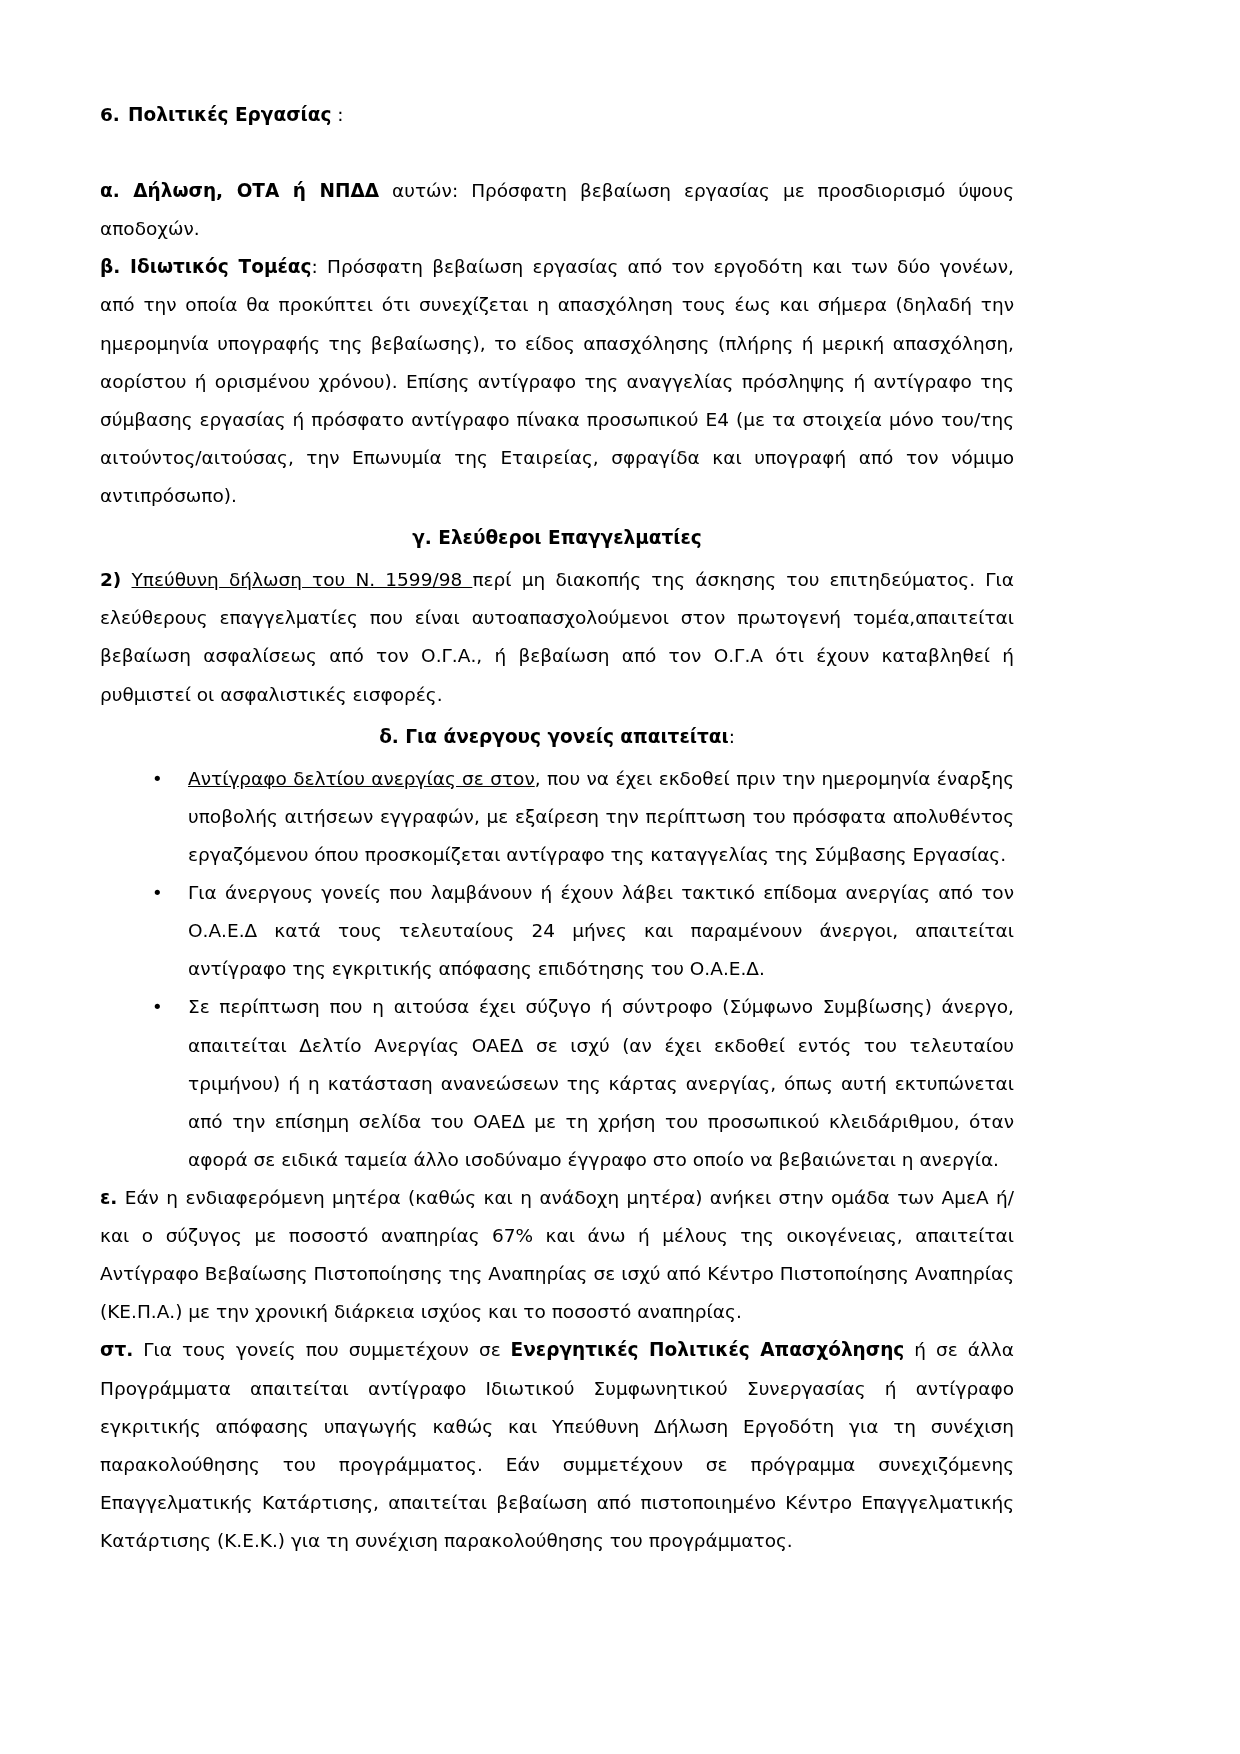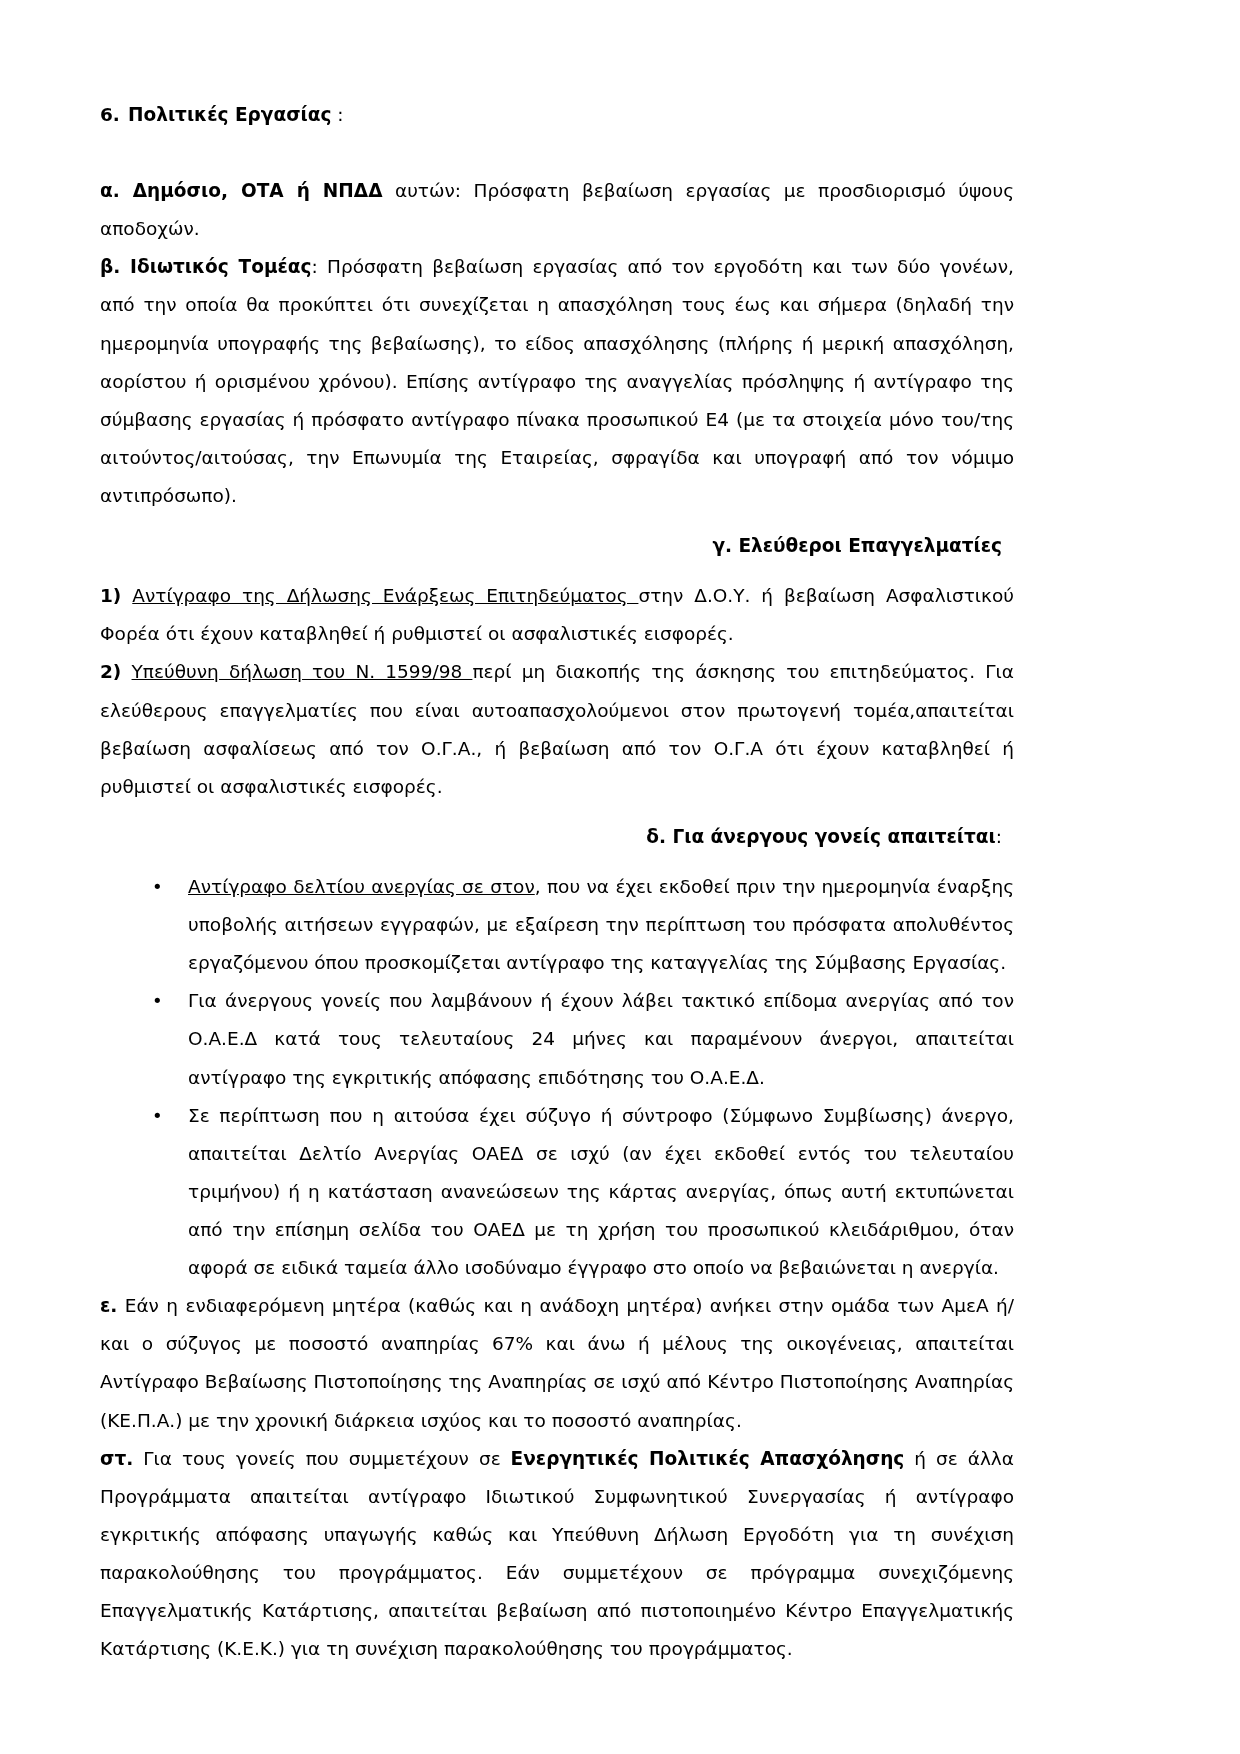--- a/index.html
+++ b/index.html
@@ -50,22 +50,22 @@
     height: 38px;
   }
 
   p.para {
     margin: 0;
     text-align: justify;
     text-justify: inter-word;
   }
 
   p.para-left {
-    margin: 12px;
-    text-align: right;
+    margin: 4px;
+    text-align: center;
   }
 
   .lbl {
     font-weight: bold;
   }
   .u {
     text-decoration: underline;
   }
   .b {
     font-weight: bold;
@@ -109,28 +109,27 @@
 
 <div class="page">
   <div class="doc-body">
 
     <div class="section-heading">
       <span class="num">6.</span><span>Πολιτικές Εργασίας</span><span class="heading-suffix"> :</span>
     </div>
 
     <div class="spacer-line"></div>
 
-    <p class="para"><span class="lbl">α. Δημόσιο, ΟΤΑ ή ΝΠΔΔ</span><span> αυτών: Πρόσφατη βεβαίωση εργασίας με προσδιορισμό ύψους αποδοχών.</span></p>
+    <p class="para"><span class="lbl">α. Δήλωση, ΟΤΑ ή ΝΠΔΔ</span><span> αυτών: Πρόσφατη βεβαίωση εργασίας με προσδιορισμό ύψους αποδοχών.</span></p>
 
     <p class="para"><span class="lbl">β</span><span class="lbl">. Ιδιωτικός Τομέας</span><span>: Πρόσφατη βεβαίωση εργασίας  από τον εργοδότη και των δύο γονέων, από την οποία θα προκύπτει ότι συνεχίζεται η απασχόληση τους έως και σήμερα (δηλαδή την ημερομηνία υπογραφής της βεβαίωσης), το είδος απασχόλησης (πλήρης ή μερική απασχόληση, αορίστου ή ορισμένου χρόνου). Επίσης αντίγραφο της αναγγελίας πρόσληψης ή αντίγραφο της σύμβασης εργασίας ή  πρόσφατο αντίγραφο πίνακα προσωπικού Ε4 (με τα στοιχεία μόνο του/της αιτούντος/αιτούσας, την Επωνυμία της Εταιρείας, σφραγίδα και υπογραφή από τον νόμιμο αντιπρόσωπο).</span></p>
 
     <p class="para-left"><span class="b">γ. Ελεύθεροι Επαγγελματίες</span></p>
 
 
-    <p class="numbered"><span class="nlabel">1)</span> <span class="u">Αντίγραφο της Δήλωσης Ενάρξεως Επιτηδεύματος </span><span>στην Δ.Ο.Υ. ή βεβαίωση Ασφαλιστικού Φορέα ότι έχουν καταβληθεί ή ρυθμιστεί  οι ασφαλιστικές εισφορές.</span></p>
 
     <p class="numbered"><span class="nlabel">2)</span> <span class="u">Υπεύθυνη δήλωση του Ν. 1599/98 </span><span>περί μη διακοπής της άσκησης του επιτηδεύματος. Για ελεύθερους επαγγελματίες που είναι αυτοαπασχολούμενοι στον πρωτογενή τομέα,απαιτείται βεβαίωση ασφαλίσεως από τον Ο.Γ.Α., ή βεβαίωση από τον Ο.Γ.Α ότι έχουν καταβληθεί ή ρυθμιστεί οι ασφαλιστικές εισφορές.</span></p>
 
     <p class="para-left"><span class="b">δ. Για άνεργους γονείς απαιτείται</span><span>:</span></p>
 
     <ul class="bullets">
       <li>
         <span class="bullet-dot">•</span>
         <span class="u">Αντίγραφο δελτίου ανεργίας σε στον</span><span>, που να έχει εκδοθεί πριν την ημερομηνία έναρξης υποβολής αιτήσεων εγγραφών, με εξαίρεση την περίπτωση του πρόσφατα απολυθέντος εργαζόμενου όπου προσκομίζεται αντίγραφο της καταγγελίας της Σύμβασης Εργασίας.</span>
       </li>

